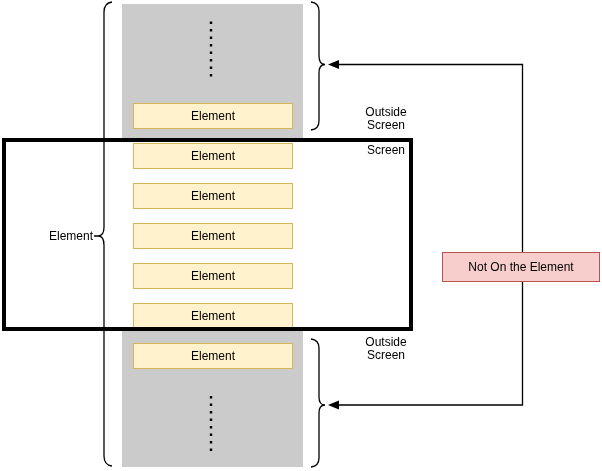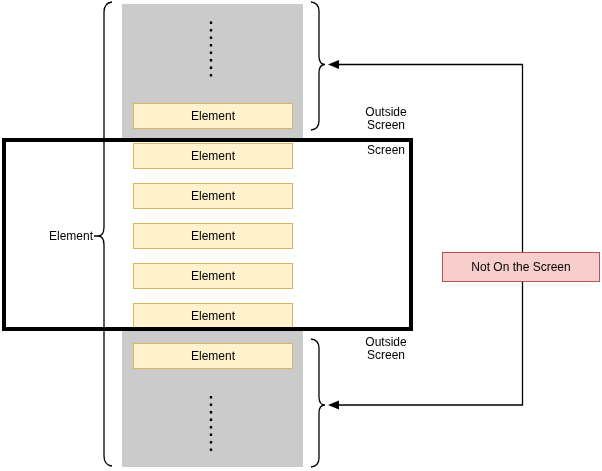--- a/index.html
+++ b/index.html
@@ -67,21 +67,21 @@
       <span>Element</span>
     </div>
   <div class="element el5">
       <span>Element</span>
     </div>
   <div class="element el6">
       <span>Element</span>
     </div>
 
   <div class="note-box">
-    <span>Not On the Screen</span>
+    <span>Not On the Element</span>
   </div>
 
   <div class="lbl elements-label">Element</div>
   <div class="lbl bold outside-top">Outside
 Screen</div>
   <div class="lbl bold screen-lbl">Screen</div>
   <div class="lbl bold outside-bottom">Outside
 Screen</div>
 
   <svg class="overlay" viewBox="0 0 602 471" xmlns="http://www.w3.org/2000/svg">

